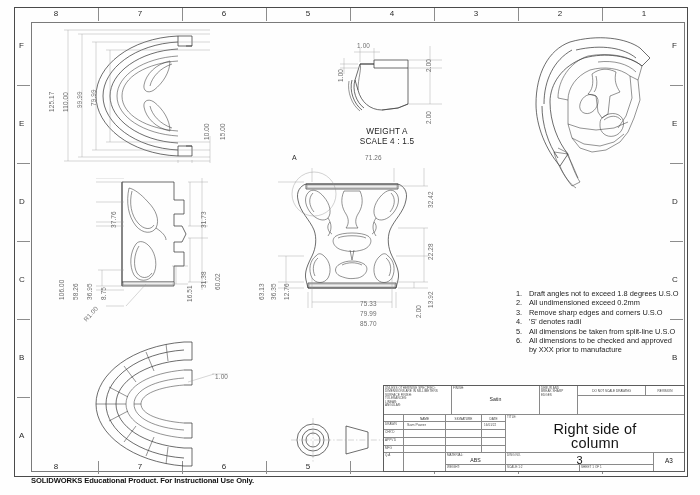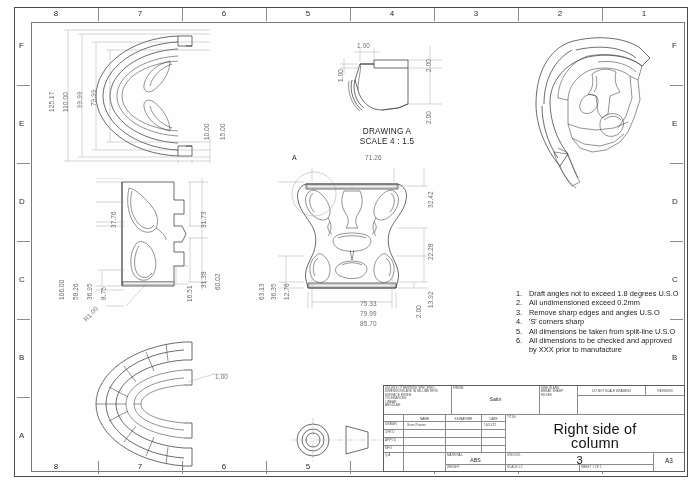--- a/index.html
+++ b/index.html
@@ -263,21 +263,21 @@
         <path d="M78 22 L112 22 M78 30 L112 30 M78 66 L112 66"></path>
         <path d="M100 8 L100 22 M100 30 L100 66"></path>
       </g>
     </svg>
   </div>
   <div class="dtxt" style="left:357px;top:42px;">1.00</div>
   <div class="dtxt rot" style="left:337px;top:82px;">1.00</div>
   <div class="dtxt rot" style="left:425px;top:72px;">2.00</div>
   <div class="dtxt rot" style="left:425px;top:124px;">2.00</div>
   <div class="detcap" style="left:337px;top:127px;width:100px;">
-    <div>DRAWING A</div>
+    <div>WEIGHT A</div>
     <div>SCALE 4 : 1.5</div>
   </div>
 
   <div class="g" style="left:278px;top:168px;">
     <svg width="150" height="140" viewBox="0 0 150 140">
       <g class="ln">
         <path d="M28 16 C 22 18, 18 24, 20 32 C 22 44, 32 52, 36 62
                  C 39 70, 38 80, 34 88 C 30 96, 26 104, 28 112
                  L 30 120 L 118 120 L 120 112 C 122 104, 118 96, 114 88
                  C 110 80, 109 70, 112 62 C 116 52, 126 44, 128 32
@@ -398,25 +398,25 @@
     <div class="row">
         <div class="num">1.</div>
         <div class="txt">Draft angles not to exceed 1.8 degrees U.S.O</div>
       </div>
     <div class="row">
         <div class="num">2.</div>
         <div class="txt">All undimensioned exceed 0.2mm</div>
       </div>
     <div class="row">
         <div class="num">3.</div>
-        <div class="txt">Remove sharp edges and angles U.S.O</div>
+        <div class="txt">Remove sharp edges and corners U.S.O</div>
       </div>
     <div class="row">
         <div class="num">4.</div>
-        <div class="txt">'S' corners sharp</div>
+        <div class="txt">'S' denotes radii</div>
       </div>
     <div class="row">
         <div class="num">5.</div>
         <div class="txt">All dimensions be taken from split-line U.S.O</div>
       </div>
     <div class="row">
         <div class="num">6.</div>
         <div class="txt">All dimensions to be checked and approved by XXX prior to manufacture</div>
       </div>
   </div>
@@ -518,13 +518,14 @@
       <span class="val-c a3" style="top:4px;">A3</span>
     </div>
     <div class="tbcell" style="left:122px;top:79px;width:74px;height:6px;border-bottom:none;">
       <span class="lbl">SCALE:1:2</span>
     </div>
     <div class="tbcell" style="left:196px;top:79px;width:74px;height:6px;border-bottom:none;">
       <span class="lbl">SHEET 1 OF 1</span>
     </div>
   </div>
 
+  <div id="swfoot">SOLIDWORKS Educational Product. For Instructional Use Only.</div>
 </div>
 
 </body></html>

